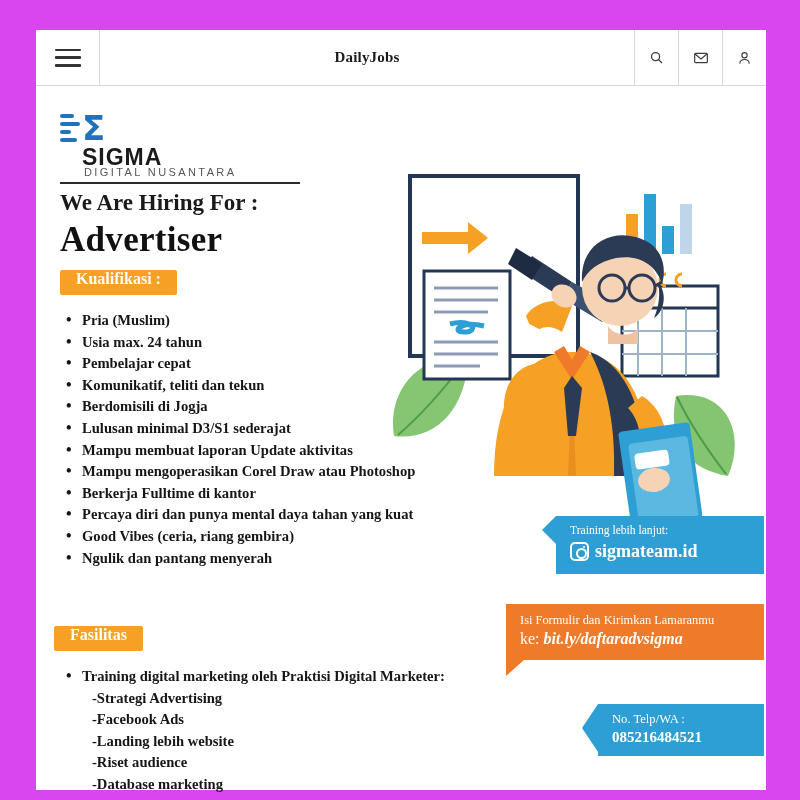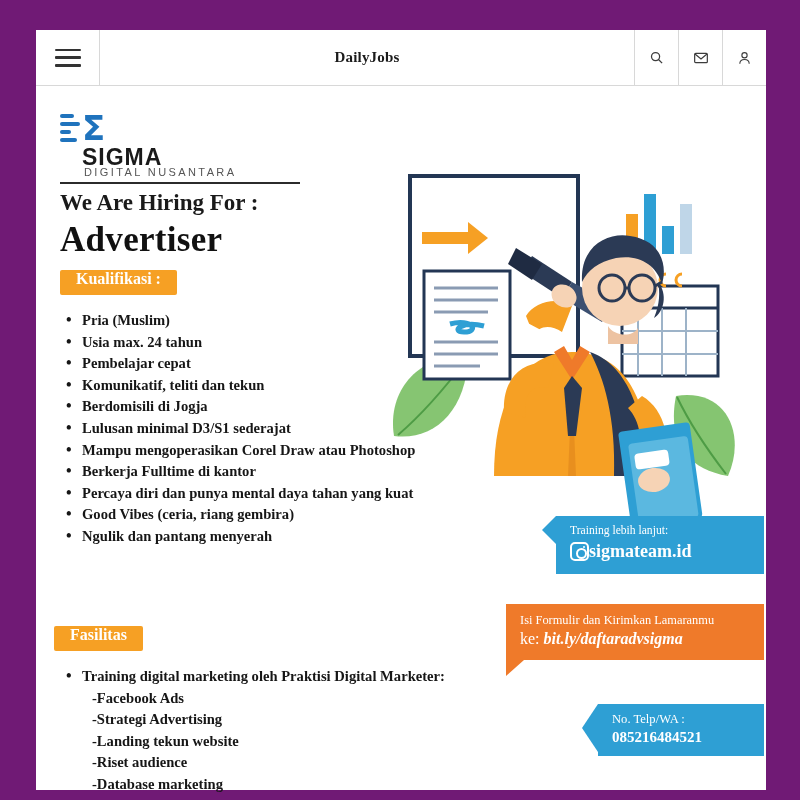--- a/index.html
+++ b/index.html
@@ -8,21 +8,21 @@
     font-family: "Liberation Serif", serif;
     overflow: hidden;
   }
   body { background: #1565b5; }
 
   
   #frame {
     position: absolute;
     left: 0; top: 0;
     width: 800px; height: 800px;
-    background: #701a75;
+    background: #d946ef;
   }
   
   #card {
     position: absolute;
     left: 36px; top: 30px;
     width: 730px; height: 760px;
     background: #ffffff;
   }
 
   
@@ -166,21 +166,21 @@
     position: absolute;
     left: 520px; top: 430px;
     width: 208px;
     background: #2e9fd4;
     padding: 8px 10px 12px 14px;
   }
   #ig-box .info-label {
     color: #ffffff; font-size: 11.6px; font-family: "Liberation Serif", serif;
   }
   #ig-handle {
-    display: flex; align-items: center; margin-top: 4px;
+    display: flex; align-items: center; gap: 6px; margin-top: 4px;
   }
   #ig-handle .handle-text {
     color: #ffffff; font-size: 18px; font-weight: bold;
     font-family: "Liberation Serif", serif;
   }
   .ig-glyph {
     width: 19px; height: 19px; border: 2px solid #fff; border-radius: 5px;
     position: relative;
   }
   .ig-glyph::after {
@@ -301,34 +301,35 @@
 
       <div class="section-tag" id="tag-kualifikasi">Kualifikasi :</div>
 
       <ul class="bullets" id="list-kualifikasi">
         <li>Pria (Muslim)</li>
         <li>Usia max. 24 tahun</li>
         <li>Pembelajar cepat</li>
         <li>Komunikatif, teliti dan tekun</li>
         <li>Berdomisili di Jogja</li>
         <li>Lulusan minimal D3/S1 sederajat</li>
+        <li>Mampu membuat laporan Update aktivitas</li>
         <li>Mampu mengoperasikan Corel Draw atau Photoshop</li>
         <li>Berkerja Fulltime di kantor</li>
         <li>Percaya diri dan punya mental daya tahan yang kuat</li>
         <li>Good Vibes (ceria, riang gembira)</li>
         <li>Ngulik dan pantang menyerah</li>
       </ul>
 
       <div class="section-tag" id="tag-fasilitas">Fasilitas</div>
 
       <ul class="bullets" id="list-fasilitas">
         <li>Training digital marketing oleh Praktisi Digital Marketer:</li>
+        <li class="sub-item">-Strategi Advertising</li>
         <li class="sub-item">-Facebook Ads</li>
-        <li class="sub-item">-Strategi Advertising</li>
-        <li class="sub-item">-Landing tekun website</li>
+        <li class="sub-item">-Landing lebih website</li>
         <li class="sub-item">-Riset audience</li>
         <li class="sub-item">-Database marketing</li>
       </ul>
 
       <svg id="illus" viewBox="0 0 370 400">
 
         <g fill="#7fc26a" opacity="0.95">
           <path d="M18 300 C 10 250, 50 215, 92 222 C 90 275, 58 305, 18 300 Z"></path>
           <path d="M300 260 C 352 252, 370 300, 352 340 C 306 332, 292 300, 300 260 Z"></path>
           <path d="M250 330 C 288 318, 316 348, 306 380 C 268 380, 246 360, 250 330 Z"></path>

